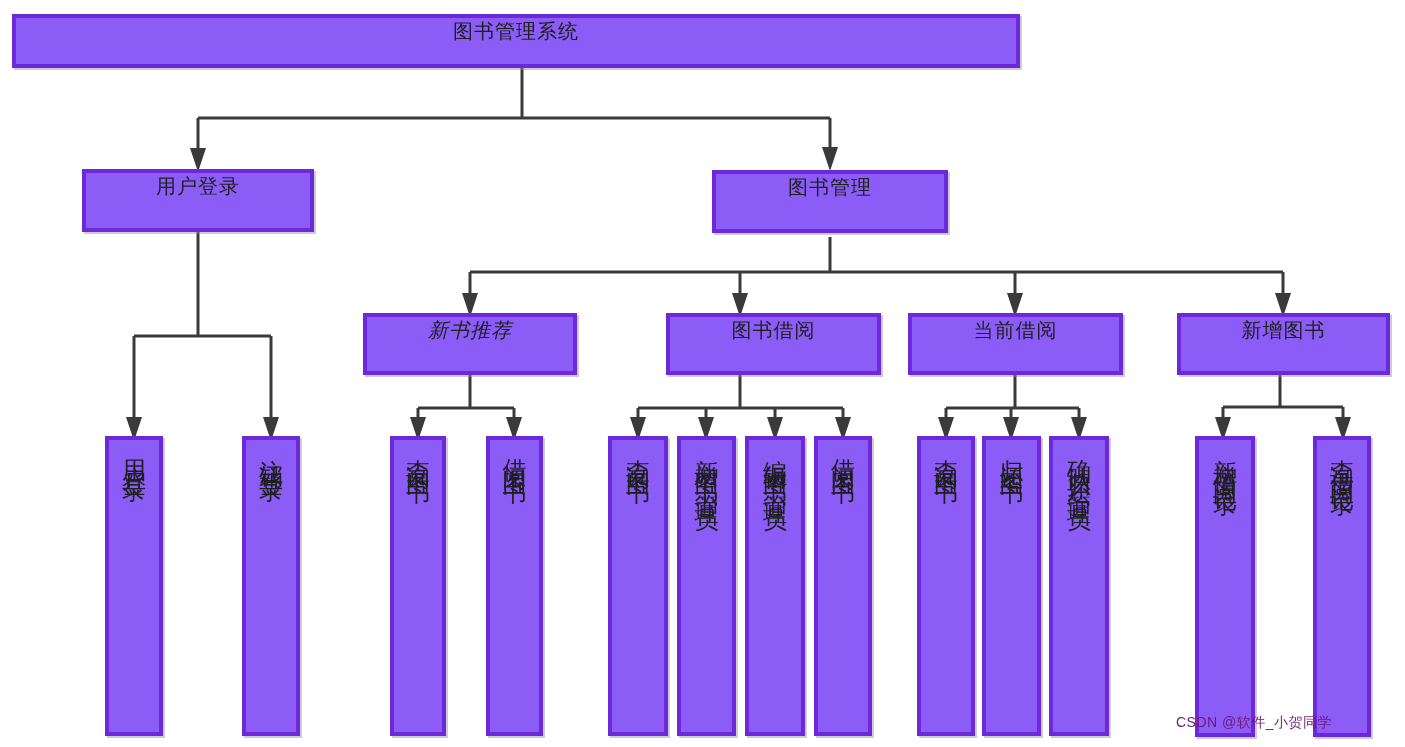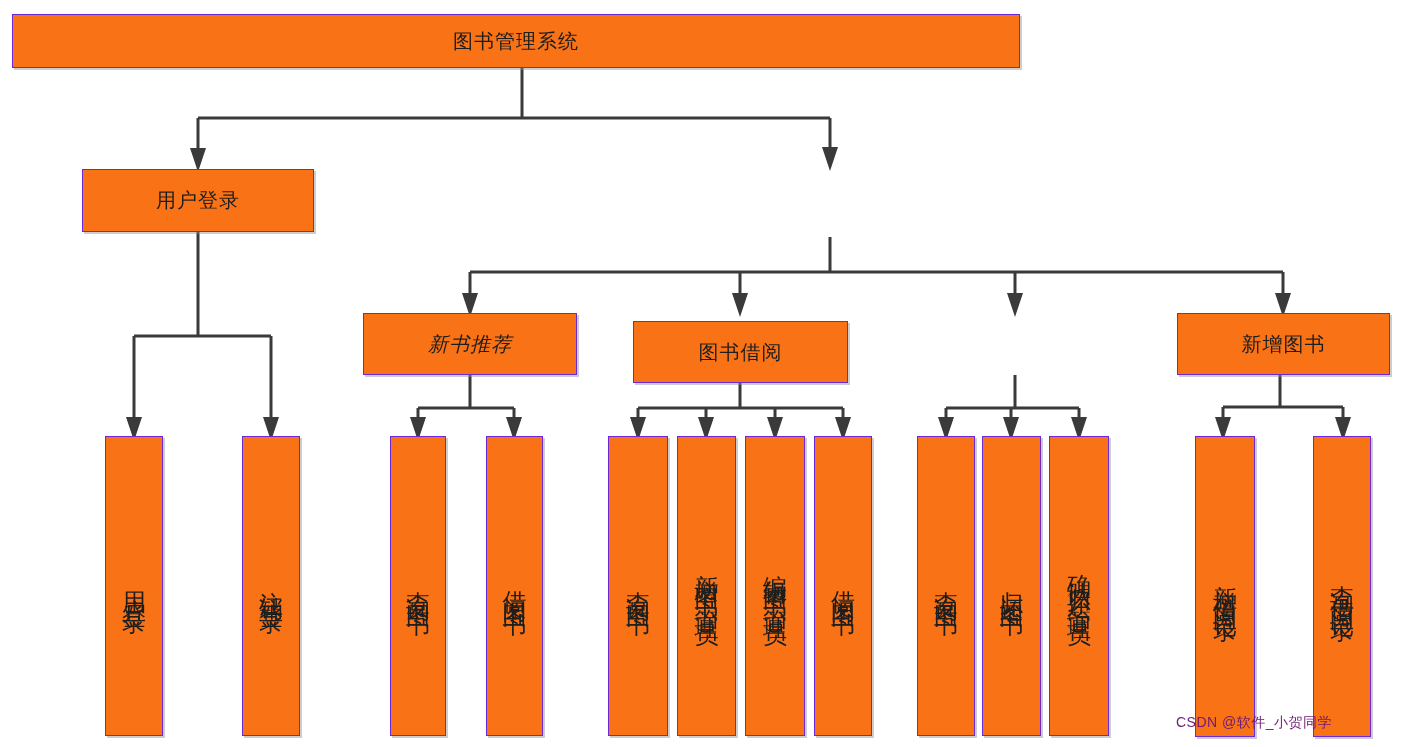--- a/index.html
+++ b/index.html
@@ -2,24 +2,24 @@
 <html><head>
 <meta charset="utf-8">
 <style>
   html,body{margin:0;padding:0;background:#ffffff;}
   body{font-family:"Liberation Sans","DejaVu Sans",sans-serif;}
   .canvas{
     position:relative;width:1405px;height:747px;background:#ffffff;overflow:hidden;
   }
   .connectors{position:absolute;left:0;top:0;z-index:0;}
   .box{
-    position:absolute;box-sizing:border-box;background:#f97316;
-    border:1px solid #6d28d9;
+    position:absolute;box-sizing:border-box;background:#8b5cf6;
+    border:4px solid #6d28d9;
     box-shadow:2px 2px 0 rgba(145,145,145,0.45);
-    display:flex;align-items:center;justify-content:center;
+    display:flex;justify-content:center;
     color:#1e1e1e;z-index:1;
   }
   .h-box{font-size:20px;letter-spacing:1px;}
   .v-box span{
     writing-mode:vertical-rl;text-orientation:mixed;
     font-size:24px;letter-spacing:7px;line-height:1;
     white-space:nowrap;color:#1e1e1e;
   }
   .watermark{
     position:absolute;left:1176px;top:714px;z-index:10;
@@ -71,26 +71,32 @@
     </g>
   </svg>
 
   <div class="box h-box" style="left:12px;top:14px;width:1008px;height:54px;">
     <span>图书管理系统</span>
   </div>
 
   <div class="box h-box" style="left:82px;top:169px;width:232px;height:63px;">
     <span>用户登录</span>
   </div>
+  <div class="box h-box" style="left:712px;top:170px;width:236px;height:63px;">
+    <span>图书管理</span>
+  </div>
 
   <div class="box h-box" style="left:363px;top:313px;width:214px;height:62px;font-style:italic;">
     <span>新书推荐</span>
   </div>
-  <div class="box h-box" style="left:633px;top:313px;width:215px;height:62px;margin-top:8px;">
+  <div class="box h-box" style="left:666px;top:313px;width:215px;height:62px;">
     <span>图书借阅</span>
+  </div>
+  <div class="box h-box" style="left:908px;top:313px;width:215px;height:62px;">
+    <span>当前借阅</span>
   </div>
   <div class="box h-box" style="left:1177px;top:313px;width:213px;height:62px;">
     <span>新增图书</span>
   </div>
 
   <div class="box v-box" style="left:105px;top:436px;width:58px;height:300px;">
     <span>用户登录</span>
   </div>
   <div class="box v-box" style="left:242px;top:436px;width:58px;height:300px;">
     <span>注销登录</span>

